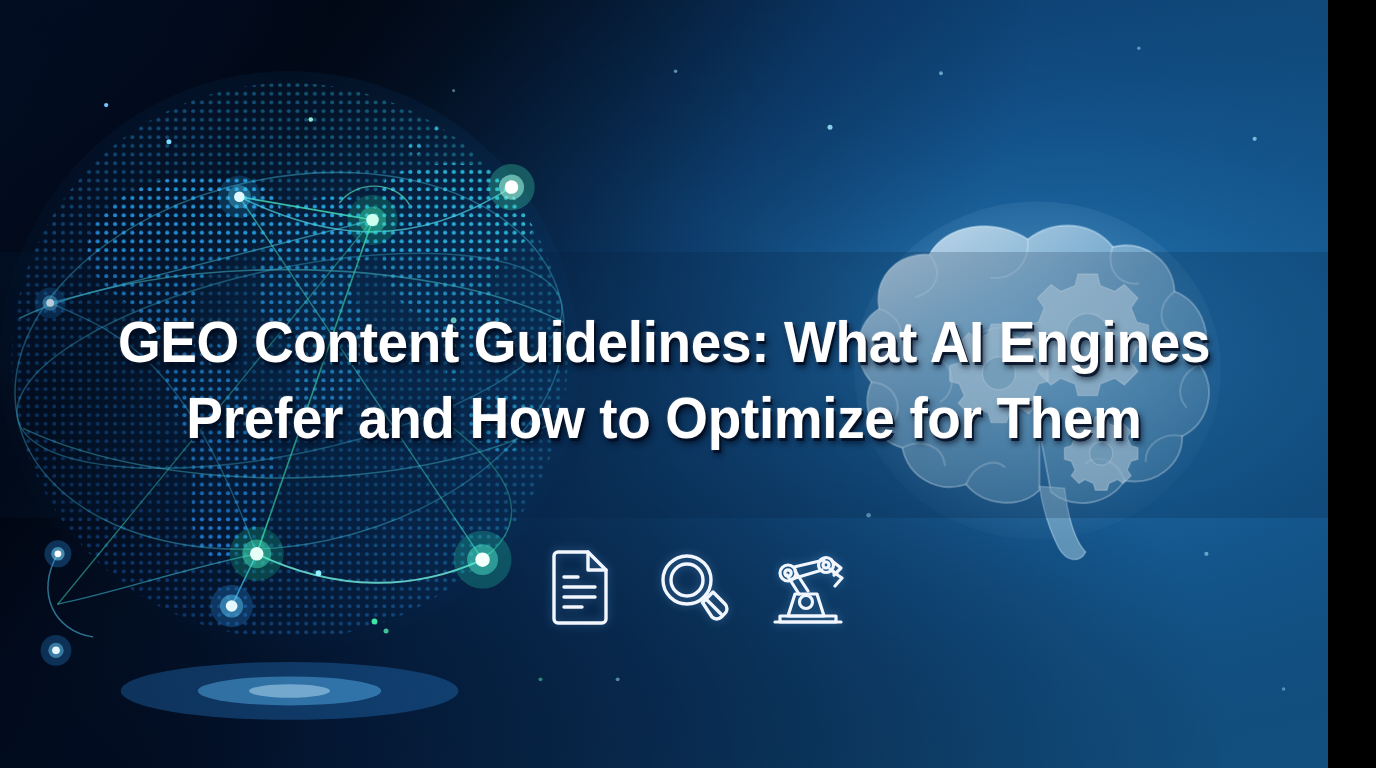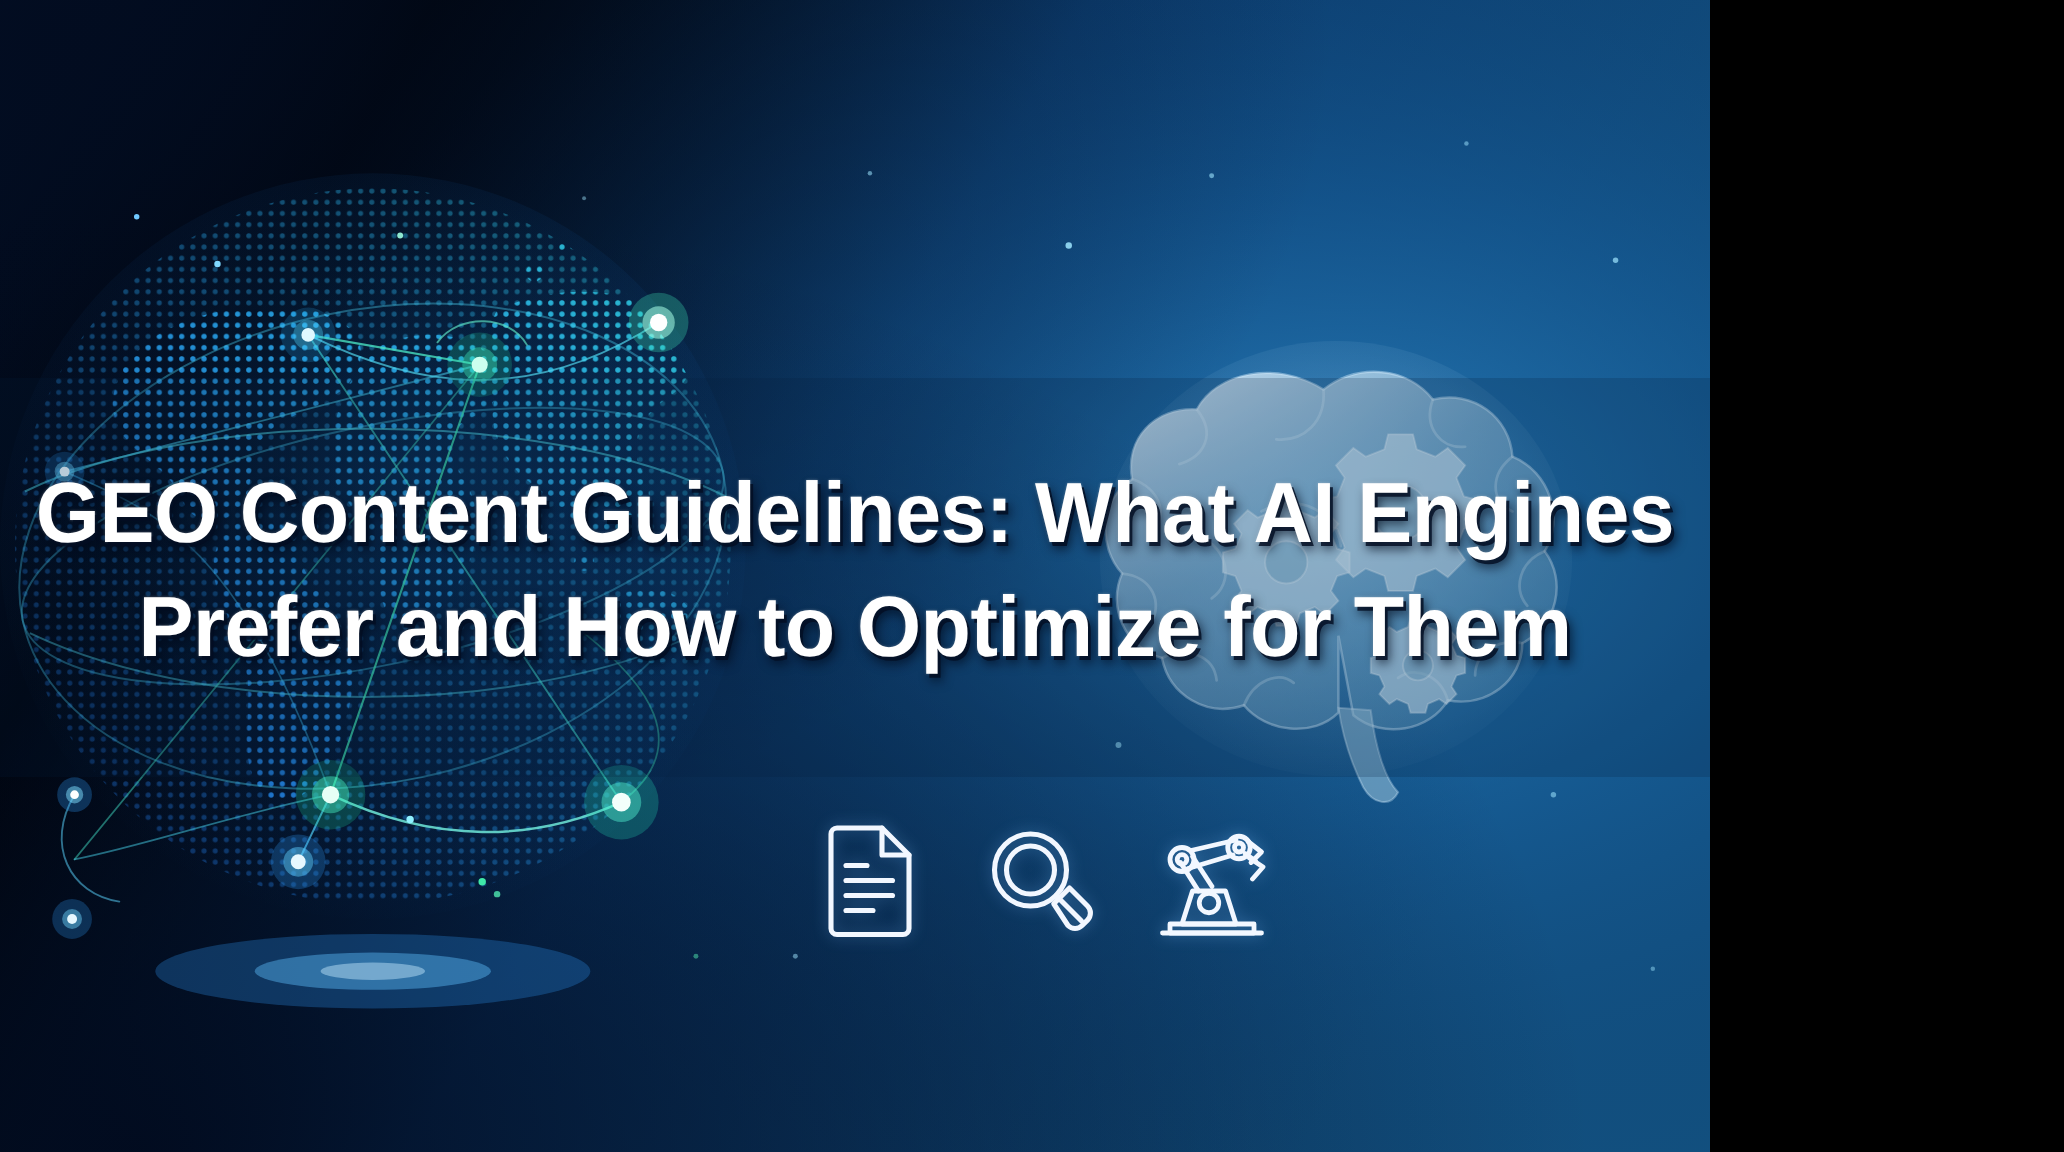--- a/index.html
+++ b/index.html
@@ -2,21 +2,21 @@
 <html><head>
 <meta charset="utf-8">
 <style>
   html, body {
     margin: 0;
     padding: 0;
     background: #000;
   }
   #banner {
     position: relative;
-    width: 1140px;
+    width: 1328px;
     height: 768px;
     overflow: hidden;
     font-family: "Liberation Sans", sans-serif;
     background: #0a2a55;
   }
   .layer { position: absolute; inset: 0; }
   .layer svg { display: block; width: 100%; height: 100%; }
 
   
   #title-block {

